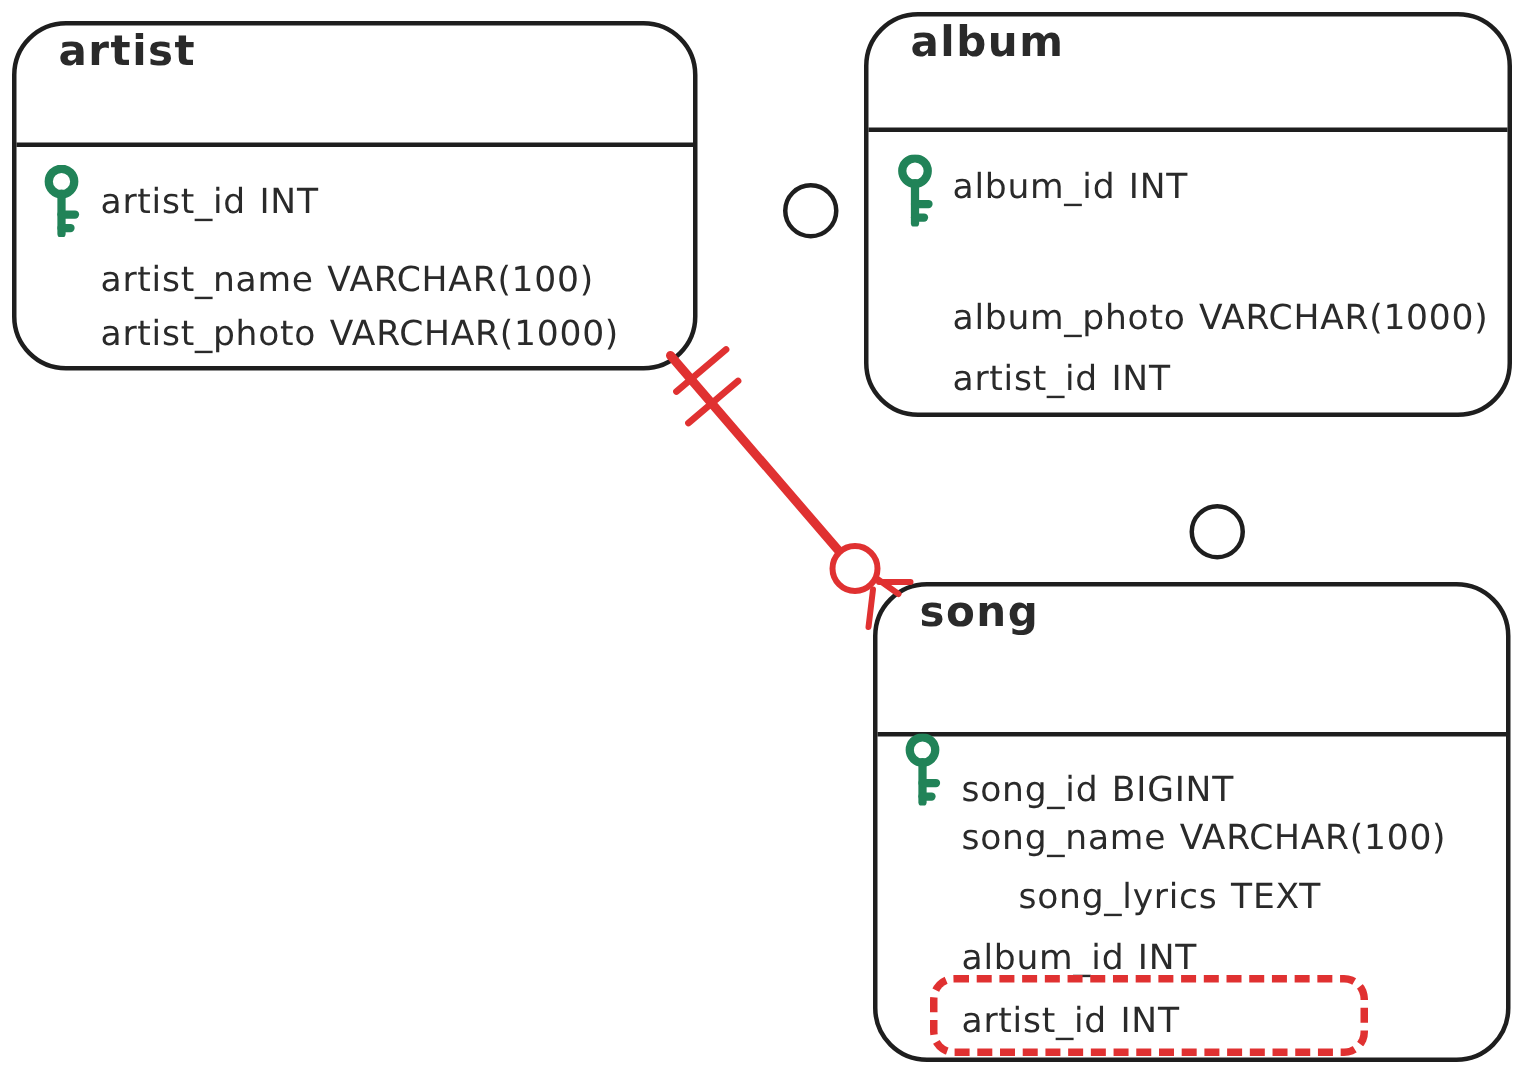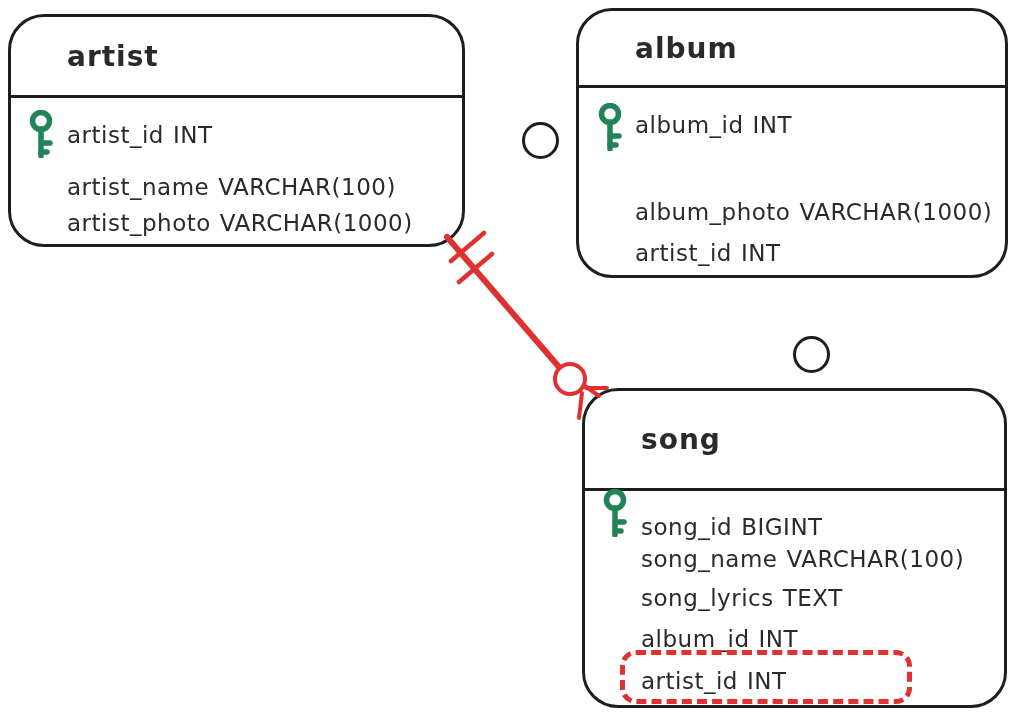--- a/index.html
+++ b/index.html
@@ -19,23 +19,22 @@
   }
   .table {
     position: absolute;
     background: #ffffff;
     border: 3px solid #1e1e1e;
     border-radius: 36px;
     box-sizing: border-box;
   }
   .table-header {
     display: flex;
-    align-items: center;
     border-bottom: 3px solid #1e1e1e;
-    padding-left: 56px;
+    padding-left: 28px;
     box-sizing: border-box;
   }
   .table-title {
     font-size: 28px;
     font-weight: bold;
     letter-spacing: 1px;
     color: #2a2a2a;
   }
   .row {
     position: absolute;
@@ -136,21 +135,21 @@
       <line x1="14" y1="19" x2="14" y2="46" stroke="#218358" stroke-width="5.5" stroke-linecap="round"></line>
       <line x1="14" y1="33" x2="23" y2="33" stroke="#218358" stroke-width="5.5" stroke-linecap="round"></line>
       <line x1="14" y1="42" x2="20" y2="42" stroke="#218358" stroke-width="5.5" stroke-linecap="round"></line>
     </svg>
     <div class="row" style="top:121px;">
       <span>song_id</span><span class="ftype">BIGINT</span>
     </div>
     <div class="row" style="top:153px;">
       <span>song_name</span><span class="ftype">VARCHAR(100)</span>
     </div>
-    <div class="row" style="top:192px;">
+    <div class="row" style="top:192px;margin-left:38px;">
       <span>song_lyrics</span><span class="ftype">TEXT</span>
     </div>
     <div class="row" style="top:233px;">
       <span>album_id</span><span class="ftype">INT</span>
     </div>
     <div class="row" style="top:275px;">
       <span>artist_id</span><span class="ftype">INT</span>
     </div>
   </div>
 

